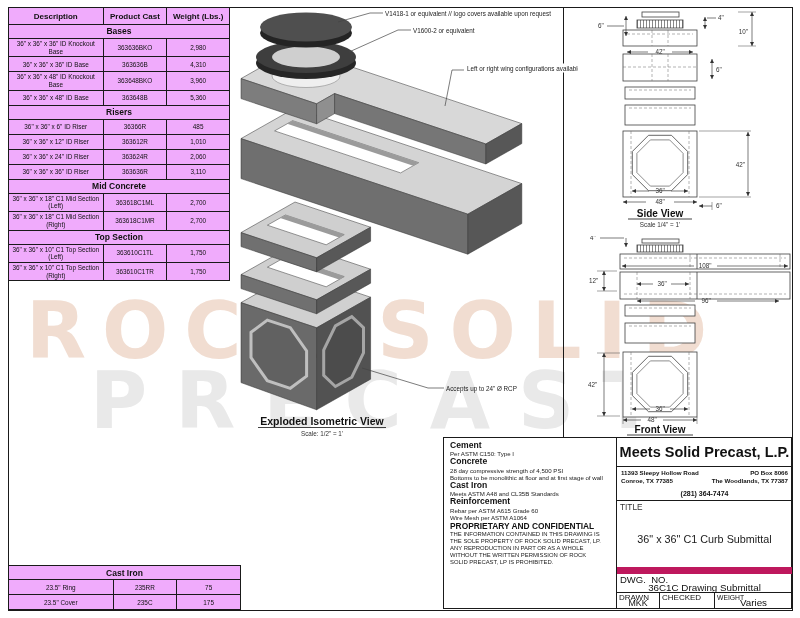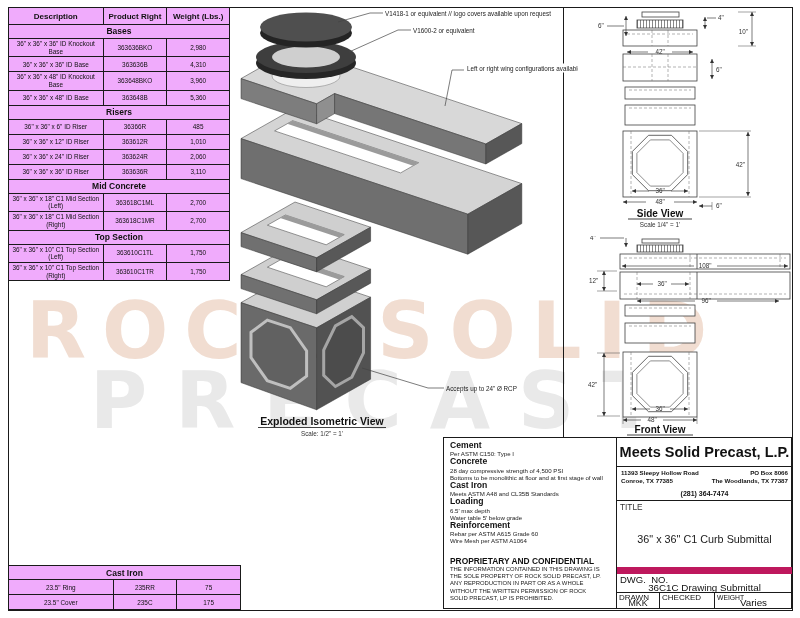--- a/index.html
+++ b/index.html
@@ -20,21 +20,21 @@
   .citable td{font-size:6.4px;height:12px;}
   svg{position:absolute;z-index:2;font-family:"Liberation Sans",sans-serif;}
   .dim{font-size:6.3px;fill:#333;}
   .co{font-size:6.3px;fill:#222;}
   .cap{font-size:10.5px;font-weight:bold;fill:#111;}
   .capsm{font-size:6.3px;fill:#333;}
   .tblock{position:absolute;left:443px;top:437px;width:349px;height:172px;border:1px solid #1a1a1a;z-index:3;box-sizing:border-box;background:#fff;}
   .tb-left{position:absolute;left:0;top:0;width:173px;height:170px;border-right:1px solid #1a1a1a;box-sizing:border-box;padding:3px 6px;}
   .note-h{font-size:8.6px;font-weight:bold;line-height:1.1;}
   .note-l{font-size:6.1px;line-height:1.15;color:#222;}
-  .prop{margin-top:12px;}
+  .prop{}
   .prop-h{font-size:8.4px;font-weight:bold;}
   .prop-b{font-size:5.9px;line-height:1.2;color:#222;width:152px;}
   .tb-right{position:absolute;left:173px;top:0;width:175px;height:170px;}
   .tb-row{position:absolute;left:0;width:100%;box-sizing:border-box;}
   .r-name{top:0;height:29px;border-bottom:1px solid #1a1a1a;text-align:center;font-size:14.5px;font-weight:bold;line-height:29px;}
   .r-addr{top:29px;height:21px;display:flex;justify-content:space-between;padding:2px 4px;font-size:6.2px;font-weight:bold;line-height:1.25;}
   .r-addr .right{text-align:right;}
   .r-phone{top:50px;height:13px;border-bottom:1px solid #1a1a1a;text-align:center;font-size:7px;font-weight:bold;line-height:11px;}
   .r-title{top:63px;height:73px;border-bottom:7px solid #be185d;}
   .t-label{position:absolute;left:3px;top:1px;font-size:8.3px;color:#333;}
@@ -61,21 +61,21 @@
 
   <table class="ptable">
     <colgroup>
         <col style="width:95px">
         <col style="width:64px">
         <col style="width:63px">
       </colgroup>
     <thead>
       <tr>
         <th>Description</th>
-        <th>Product Right</th>
+        <th>Product Cast</th>
         <th>Weight (Lbs.)</th>
       </tr>
     </thead>
     <tbody id="parts-body">
         <tr>
           <td class="sec" colspan="3">Bases</td>
         </tr>
         <tr>
           <td>36" x 36" x 36" ID Knockout Base</td>
           <td>363636BKO</td>
@@ -391,25 +391,20 @@
           <div class="note">
             <div class="note-h">Concrete</div>
             <div class="note-l">28 day compressive strength of 4,500 PSI</div>
             <div class="note-l">Bottoms to be monolithic at floor and at first stage of wall</div>
           </div>
           <div class="note">
             <div class="note-h">Cast Iron</div>
             <div class="note-l">Meets ASTM A48 and CL35B Standards</div>
           </div>
           <div class="note">
-            <div class="note-h">Loading</div>
-            <div class="note-l">6.5' max depth</div>
-            <div class="note-l">Water table 5' below grade</div>
-          </div>
-          <div class="note">
             <div class="note-h">Reinforcement</div>
             <div class="note-l">Rebar per ASTM A615 Grade 60</div>
             <div class="note-l">Wire Mesh per ASTM A1064</div>
           </div>
         </div>
       <div class="prop">
         <div class="prop-h">PROPRIETARY AND CONFIDENTIAL</div>
         <div class="prop-b">THE INFORMATION CONTAINED IN THIS DRAWING IS THE SOLE PROPERTY OF ROCK SOLID PRECAST, LP.  ANY REPRODUCTION IN PART OR AS A WHOLE WITHOUT THE WRITTEN PERMISSION OF ROCK SOLID PRECAST, LP IS PROHIBITED.</div>
       </div>
     </div>

